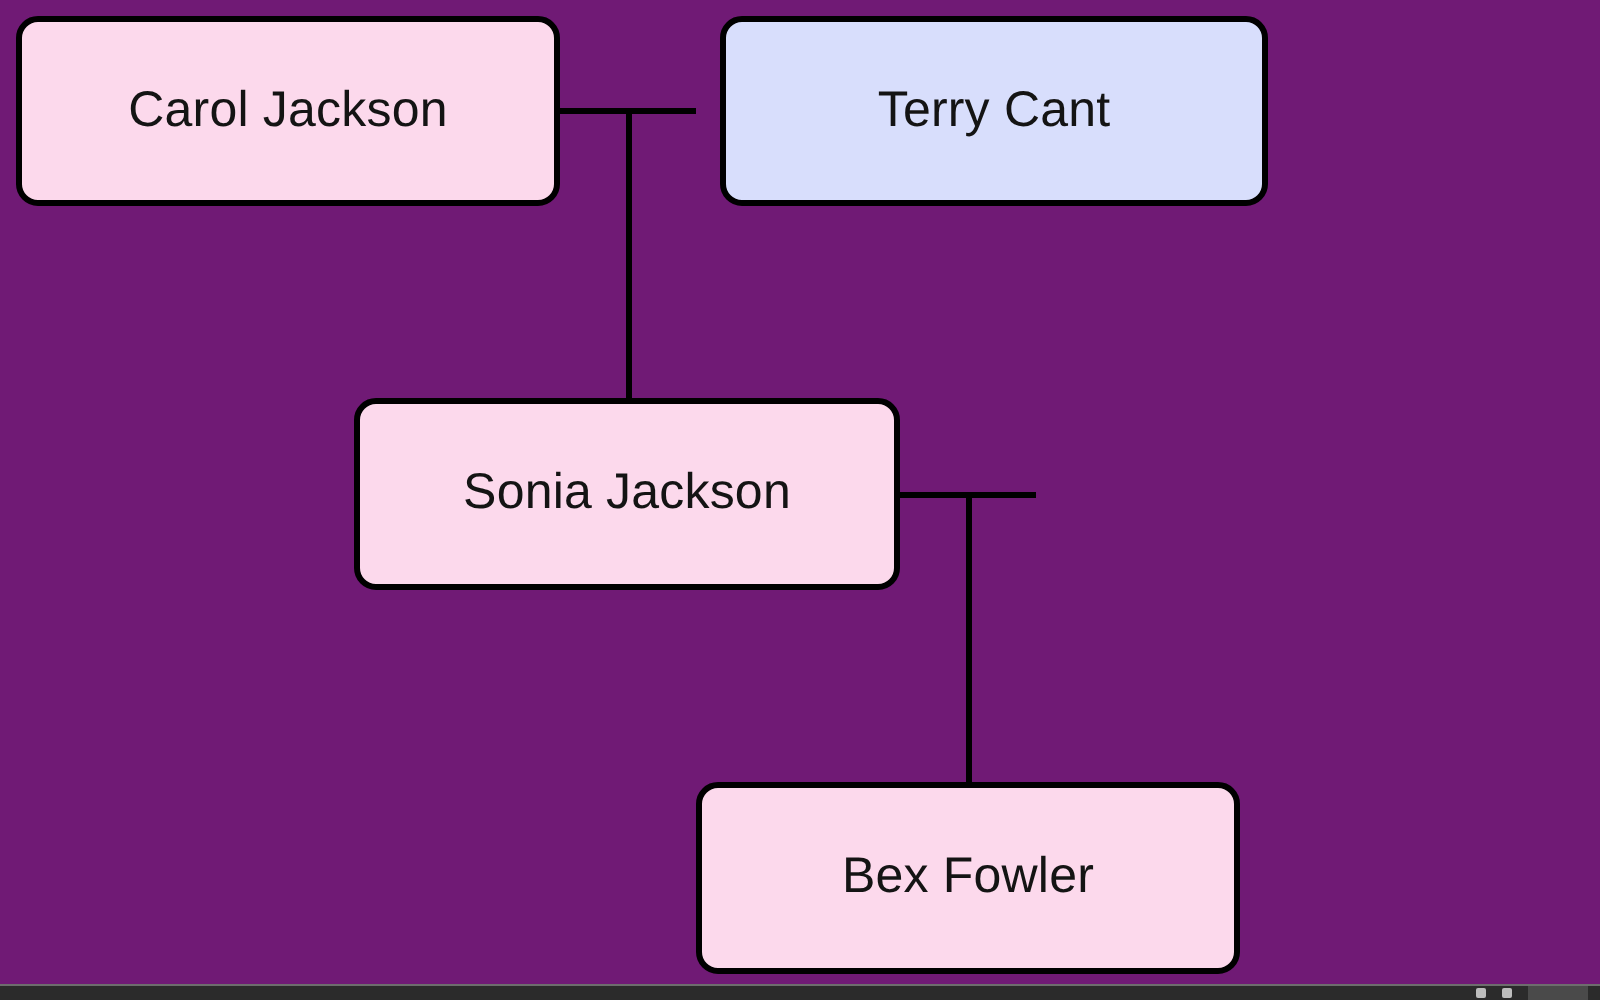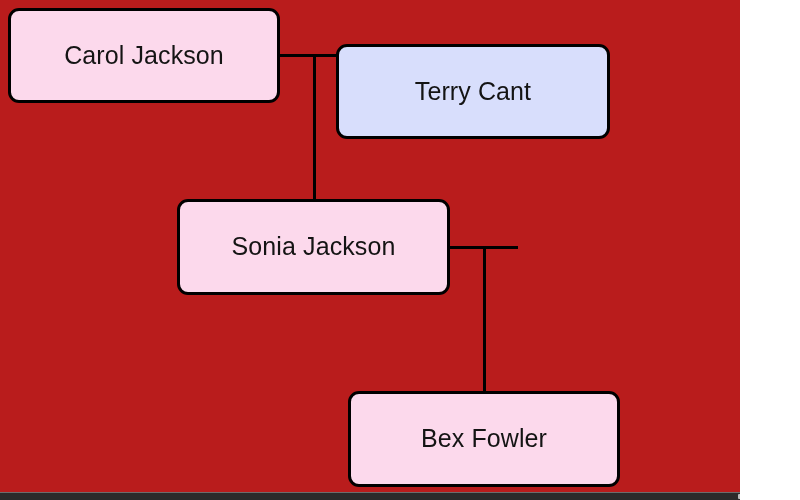--- a/index.html
+++ b/index.html
@@ -6,23 +6,23 @@
   html, body {
     margin: 0;
     padding: 0;
     background: #ffffff;
   }
   body {
     font-family: "Liberation Sans", sans-serif;
   }
   #canvas {
     position: relative;
-    width: 740px;
+    width: 800px;
     height: 500px;
-    background: #b91c1c;
+    background: #701a75;
     overflow: hidden;
   }
   .node {
     position: absolute;
     box-sizing: border-box;
     border: 3px solid #000000;
     border-radius: 11px;
     display: flex;
     align-items: center;
     justify-content: center;
@@ -82,21 +82,21 @@
 
   <div class="edge edge-h" style="left: 280px; top: 54px; width: 68px;"></div>
   <div class="edge edge-v" style="left: 313px; top: 54px; height: 145px;"></div>
   <div class="edge edge-h" style="left: 450px; top: 246px; width: 68px;"></div>
   <div class="edge edge-v" style="left: 483px; top: 246px; height: 145px;"></div>
 
   <div class="node node-female" style="left: 8px; top: 8px; width: 272px; height: 95px; background: rgb(252, 217, 236);">
     <span>Carol Jackson</span>
   </div>
 
-  <div class="node node-male" style="left: 336px; top: 8px; width: 274px; height: 95px; background: rgb(216, 222, 252); margin-top: 36px;">
+  <div class="node node-male" style="left: 360px; top: 8px; width: 274px; height: 95px; background: rgb(216, 222, 252);">
     <span>Terry Cant</span>
   </div>
 
   <div class="node node-female" style="left: 177px; top: 199px; width: 273px; height: 96px; background: rgb(252, 217, 236);">
     <span>Sonia Jackson</span>
   </div>
 
 
   <div class="node node-female" style="left: 348px; top: 391px; width: 272px; height: 96px; background: rgb(252, 217, 236);">
     <span>Bex Fowler</span>

